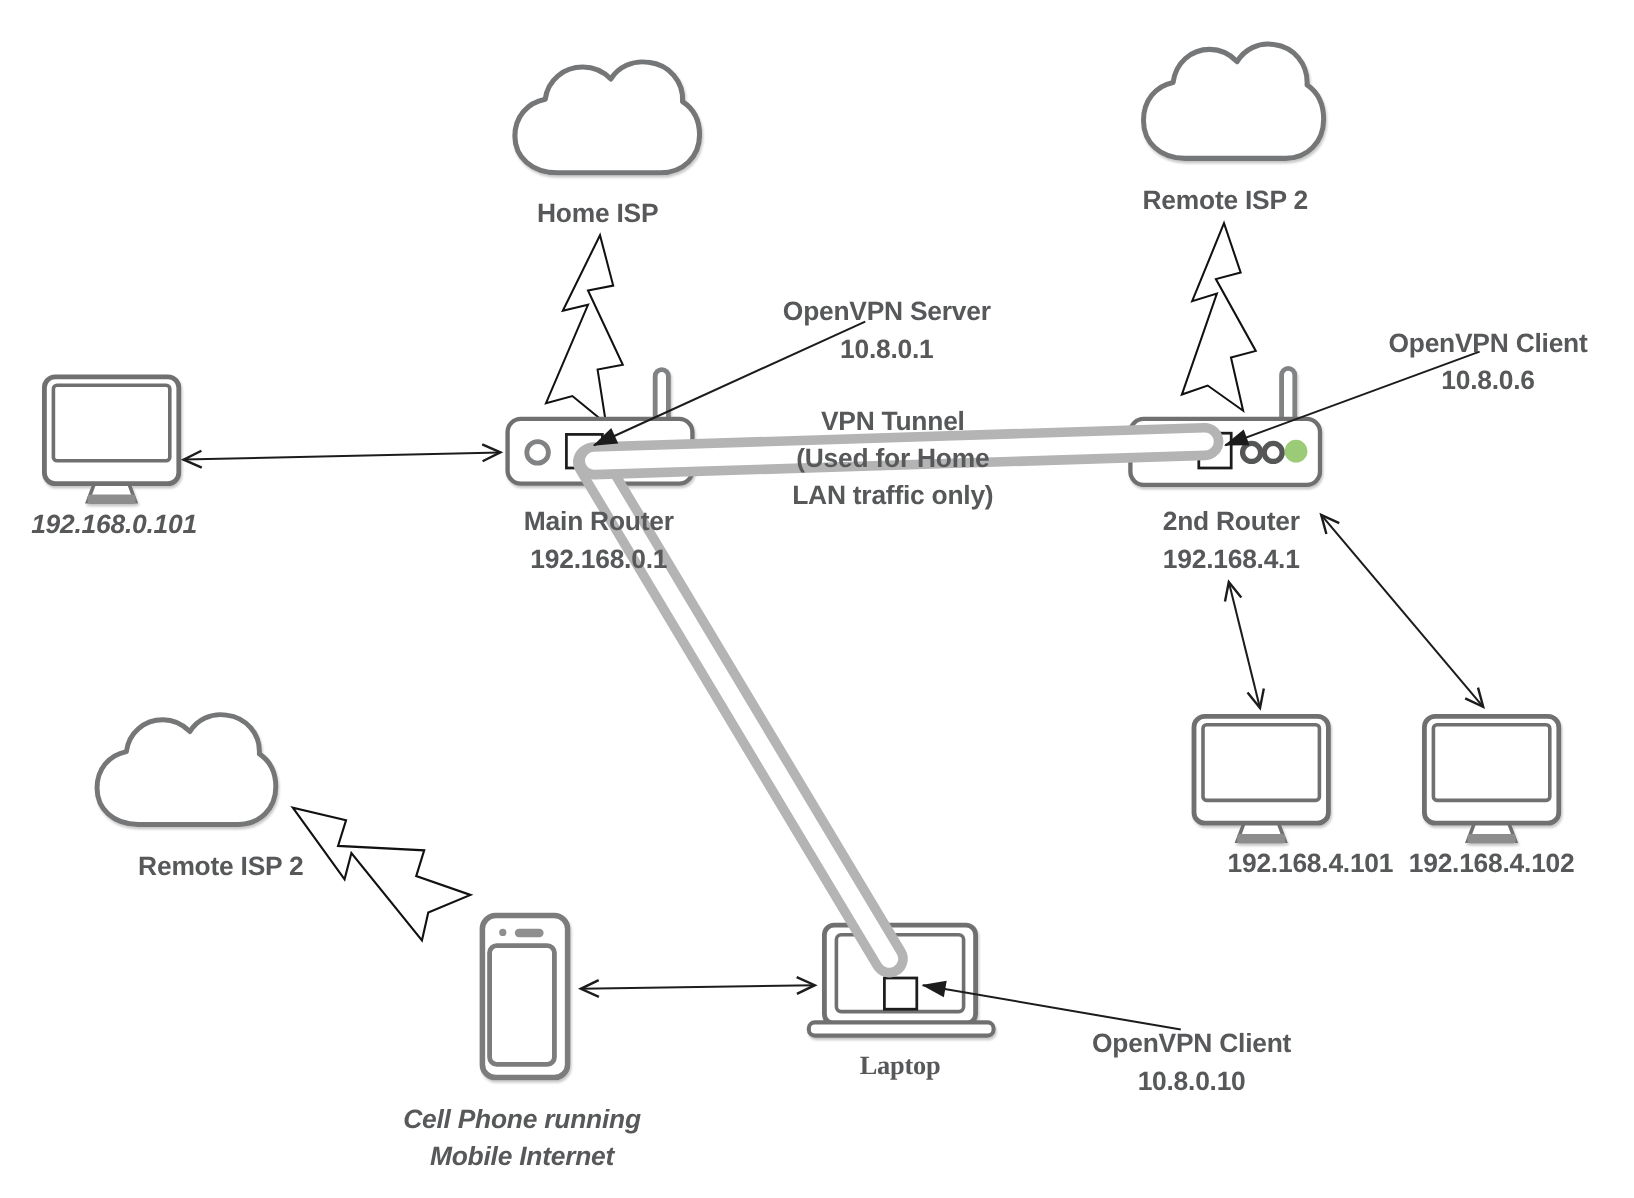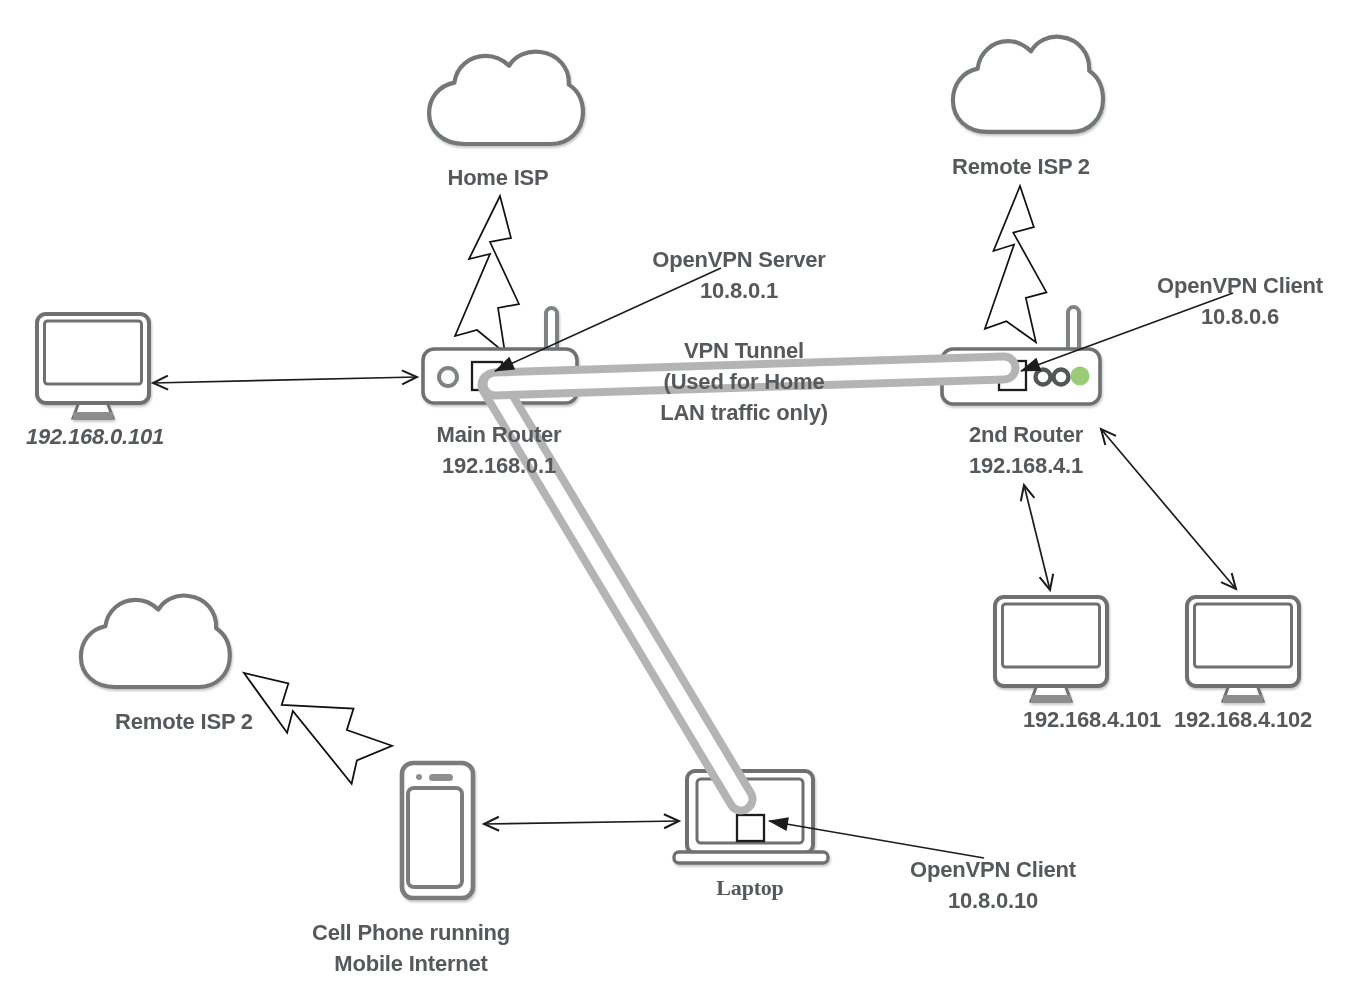--- a/index.html
+++ b/index.html
@@ -171,18 +171,18 @@
 </div>
 
 <div class="lbl" style="left:1243px;top:704px;">
   <div>192.168.4.102</div>
 </div>
 
 <div class="lbl" style="left:750px;top:872px;font-family:Liberation Serif, serif;">
   <div>Laptop</div>
 </div>
 
-<div class="lbl" style="left:411px;top:917px;">
+<div class="lbl" style="left:435px;top:917px;font-style:italic;">
   <div>Cell Phone running</div>
   <div>Mobile Internet</div>
 </div>
 
 </div>
 
 </body></html>

